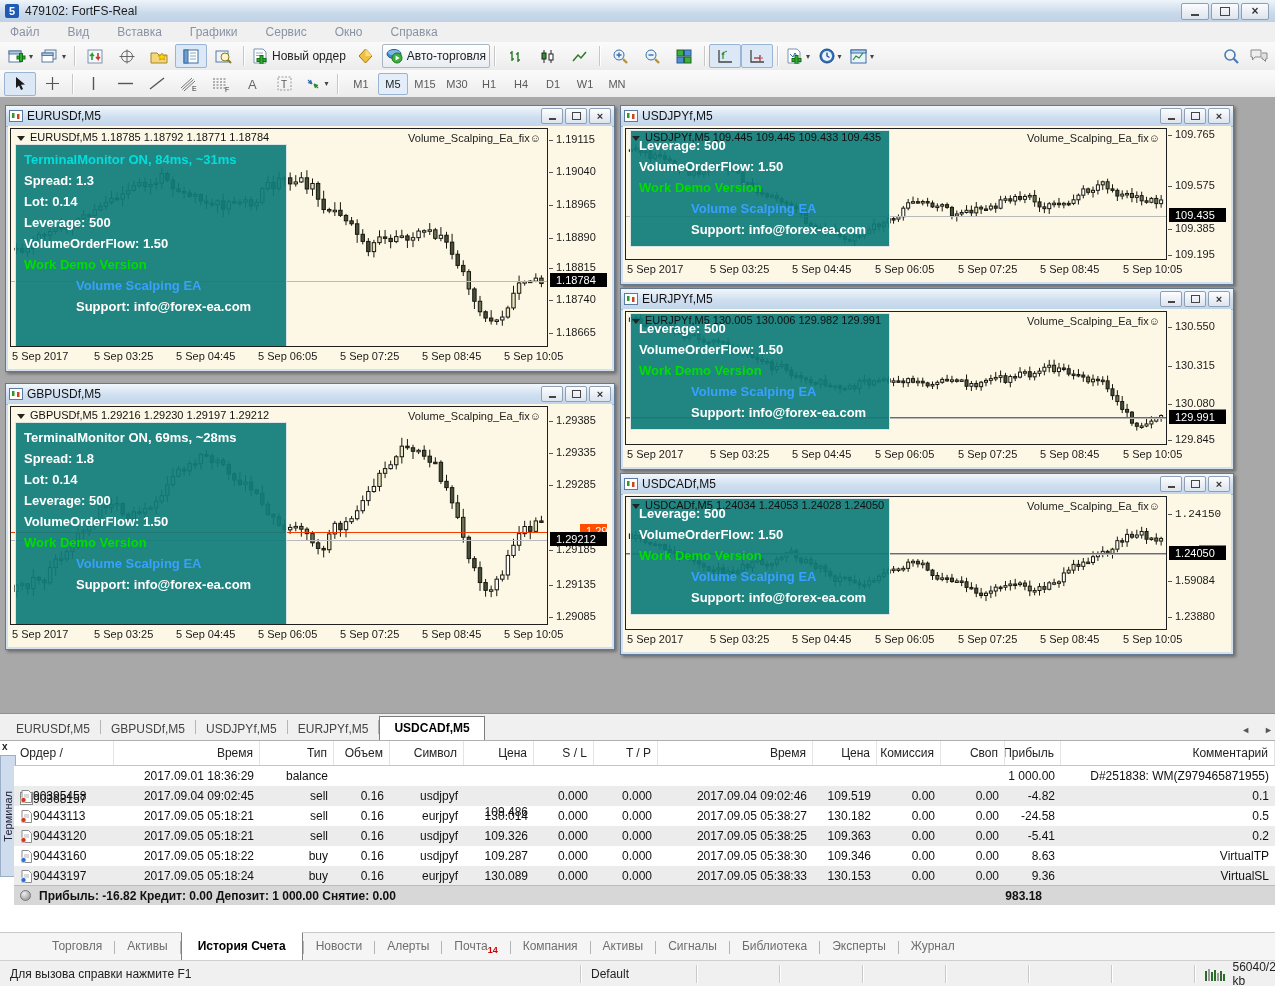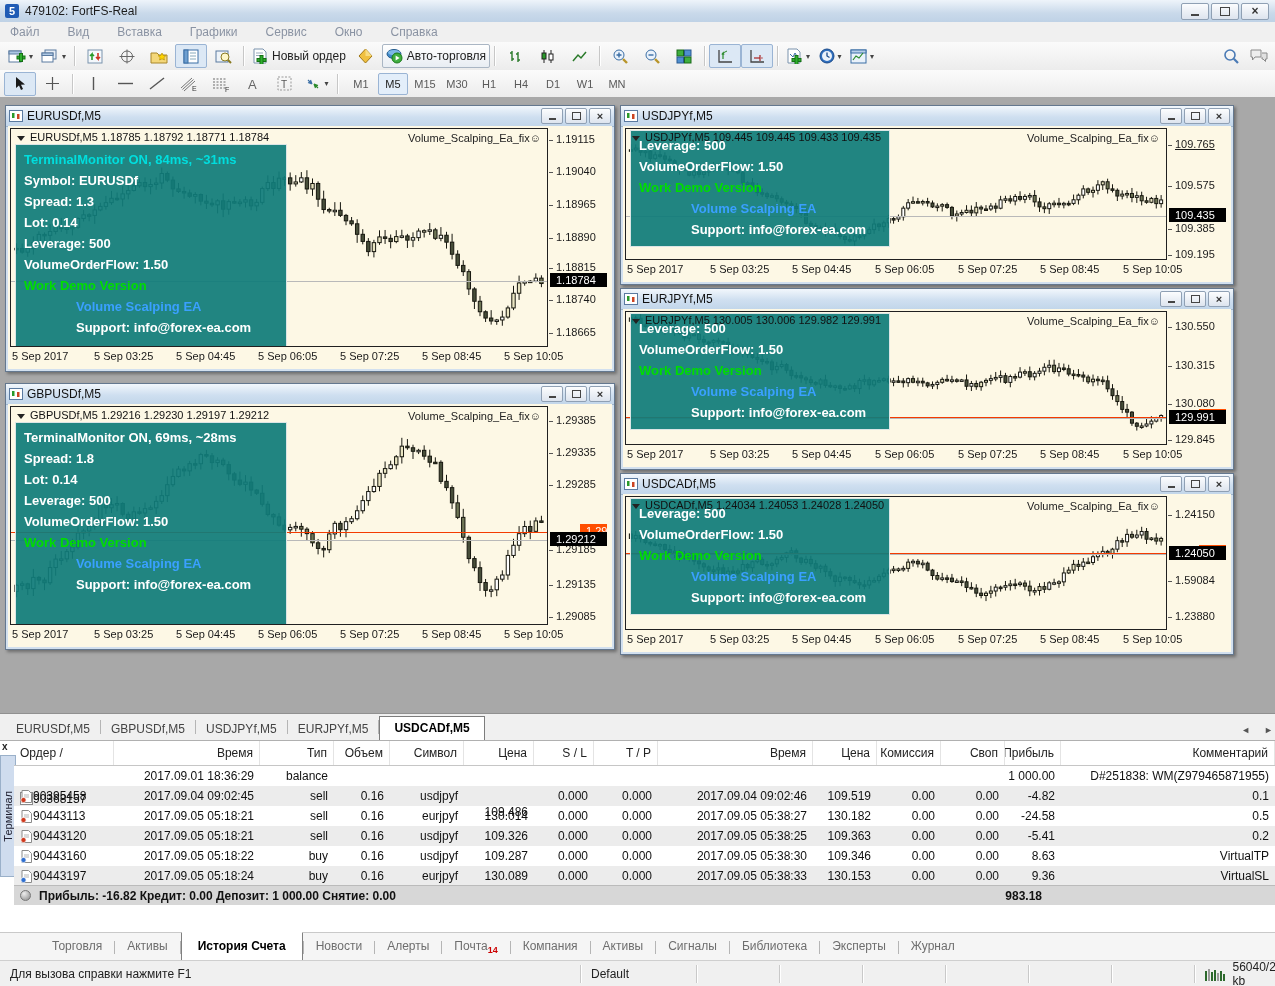--- a/index.html
+++ b/index.html
@@ -601,21 +601,20 @@
             <rect x="517.5583333333333" y="152.13786890947858" width="3.383333333333333" height="1.5" fill="#e9e5c2" stroke="#17170f" stroke-width="1"></rect>
             <line x1="524.8333333333333" y1="144.32908046337414" x2="524.8333333333333" y2="153.26093510987369" stroke="#17170f" stroke-width="1"></line>
             <rect x="523.1416666666665" y="149.13542964827838" width="3.383333333333333" height="3.002439261200209" fill="#ffffff" stroke="#17170f" stroke-width="1"></rect>
             <line x1="530.4166666666666" y1="146.27498528797165" x2="530.4166666666666" y2="158.17417822193167" stroke="#17170f" stroke-width="1"></line>
             <rect x="528.7249999999999" y="149.13542964827838" width="3.383333333333333" height="5.388345353452621" fill="#6f7656" stroke="#17170f" stroke-width="1"></rect>
           </svg>
           <div class="askline" style="top: 152px;"></div>
           <div class="bidline" style="top: 152px;"></div>
           <div class="overlay" style="left: 4px; top: 15px; width: 262px; height: 197px;">
             <div class="ov-line" style="color: rgb(0, 222, 222);">TerminalMonitor ON, 84ms, ~31ms</div>
-            <div class="ov-line" style="color: rgb(255, 255, 255);">Symbol: EURUSDf</div>
             <div class="ov-line" style="color: rgb(255, 255, 255);">Spread: 1.3</div>
             <div class="ov-line" style="color: rgb(255, 255, 255);">Lot: 0.14</div>
             <div class="ov-line" style="color: rgb(255, 255, 255);">Leverage: 500</div>
             <div class="ov-line" style="color: rgb(255, 255, 255);">VolumeOrderFlow: 1.50</div>
             <div class="ov-line" style="color: rgb(0, 221, 0);">Work Demo Version</div>
             <div class="ov-line" style="color: rgb(58, 160, 255); padding-left: 52px;">Volume Scalping EA</div>
             <div class="ov-line" style="color: rgb(255, 255, 255); padding-left: 52px;">Support: info@forex-ea.com</div>
           </div>
           <div class="ohlc"><span class="tri"></span><span>EURUSDf,M5  1.18785 1.18792 1.18771 1.18784</span></div>
           <div class="ea-label">Volume_Scalping_Ea_fix☺</div>
@@ -1141,21 +1140,21 @@
             <div class="ov-line" style="color: rgb(255, 255, 255);">Leverage: 500</div>
             <div class="ov-line" style="color: rgb(255, 255, 255);">VolumeOrderFlow: 1.50</div>
             <div class="ov-line" style="color: rgb(0, 221, 0);">Work Demo Version</div>
             <div class="ov-line" style="color: rgb(58, 160, 255); padding-left: 52px;">Volume Scalping EA</div>
             <div class="ov-line" style="color: rgb(255, 255, 255); padding-left: 52px;">Support: info@forex-ea.com</div>
           </div>
           <div class="ohlc"><span class="tri"></span><span>USDJPYf,M5  109.445 109.445 109.433 109.435</span></div>
           <div class="ea-label">Volume_Scalping_Ea_fix☺</div>
         </div>
         <div class="axis" style="left: 545px; width: 60px; height: 130px;">
-          <div class="tick" style="top: 10px; text-decoration: underline;"><span>109.765</span></div>
+          <div class="tick" style="top: 0;"><span>109.765</span></div>
           <div class="tick" style="top: 51px;"><span>109.575</span></div>
           <div class="tick" style="top: 94px;"><span>109.385</span></div>
           <div class="tick" style="top: 120px;"><span>109.195</span></div>
           <div class="pricebox bid" style="top: 80px;"><span>109.435</span></div>
         </div>
         <div class="times" style="left: 2px; top: 135px; width: 540px;">
           <span style="left: 2px;">5 Sep 2017</span>
           <span style="left: 85px;">5 Sep 03:25</span>
           <span style="left: 167px;">5 Sep 04:45</span>
           <span style="left: 250px;">5 Sep 06:05</span>
@@ -1690,21 +1689,21 @@
             <div class="ov-line" style="color: rgb(255, 255, 255);">Leverage: 500</div>
             <div class="ov-line" style="color: rgb(255, 255, 255);">VolumeOrderFlow: 1.50</div>
             <div class="ov-line" style="color: rgb(0, 221, 0);">Work Demo Version</div>
             <div class="ov-line" style="color: rgb(58, 160, 255); padding-left: 52px;">Volume Scalping EA</div>
             <div class="ov-line" style="color: rgb(255, 255, 255); padding-left: 52px;">Support: info@forex-ea.com</div>
           </div>
           <div class="ohlc"><span class="tri"></span><span>USDCADf,M5  1.24034 1.24053 1.24028 1.24050</span></div>
           <div class="ea-label">Volume_Scalping_Ea_fix☺</div>
         </div>
         <div class="axis" style="left: 545px; width: 60px; height: 132px;">
-          <div class="tick" style="top: 12px;"><span>1.24150</span></div>
+          <div class="tick" style="top: 12px; font-family: Liberation Mono, monospace;"><span>1.24150</span></div>
           <div class="tick" style="top: 78px;"><span>1.59084</span></div>
           <div class="tick" style="top: 114px;"><span>1.23880</span></div>
           <div class="pricebox ask" style="top: 49px;"><span>1.24062</span></div>
           <div class="pricebox bid" style="top: 50px;"><span>1.24050</span></div>
         </div>
         <div class="times" style="left: 2px; top: 137px; width: 540px;">
           <span style="left: 2px;">5 Sep 2017</span>
           <span style="left: 85px;">5 Sep 03:25</span>
           <span style="left: 167px;">5 Sep 04:45</span>
           <span style="left: 250px;">5 Sep 06:05</span>

